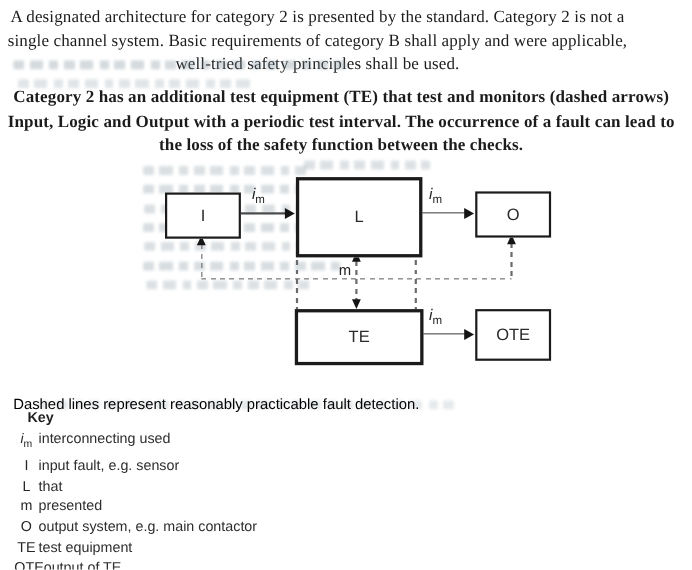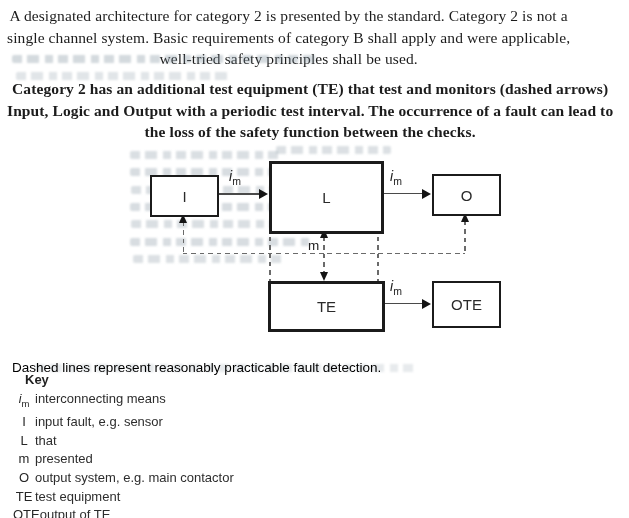--- a/index.html
+++ b/index.html
@@ -123,21 +123,21 @@
 
     <div class="dash-v" style="left:269.3px;top:228px;height:53px;"></div>
     <div class="dash-v" style="left:377.3px;top:228px;height:53px;"></div>
   </div>
 
   <div class="caption">Dashed lines represent reasonably practicable fault detection.</div>
   <div class="key-title">Key</div>
   <div id="key-list">
       <div class="key-row">
         <span class="key-sym"><i>i</i><sub>m</sub></span>
-        <span class="key-desc">interconnecting means</span>
+        <span class="key-desc">interconnecting used</span>
       </div>
       <div class="key-row">
         <span class="key-sym">I</span>
         <span class="key-desc">input fault, e.g. sensor</span>
       </div>
       <div class="key-row">
         <span class="key-sym">L</span>
         <span class="key-desc">that</span>
       </div>
       <div class="key-row">

